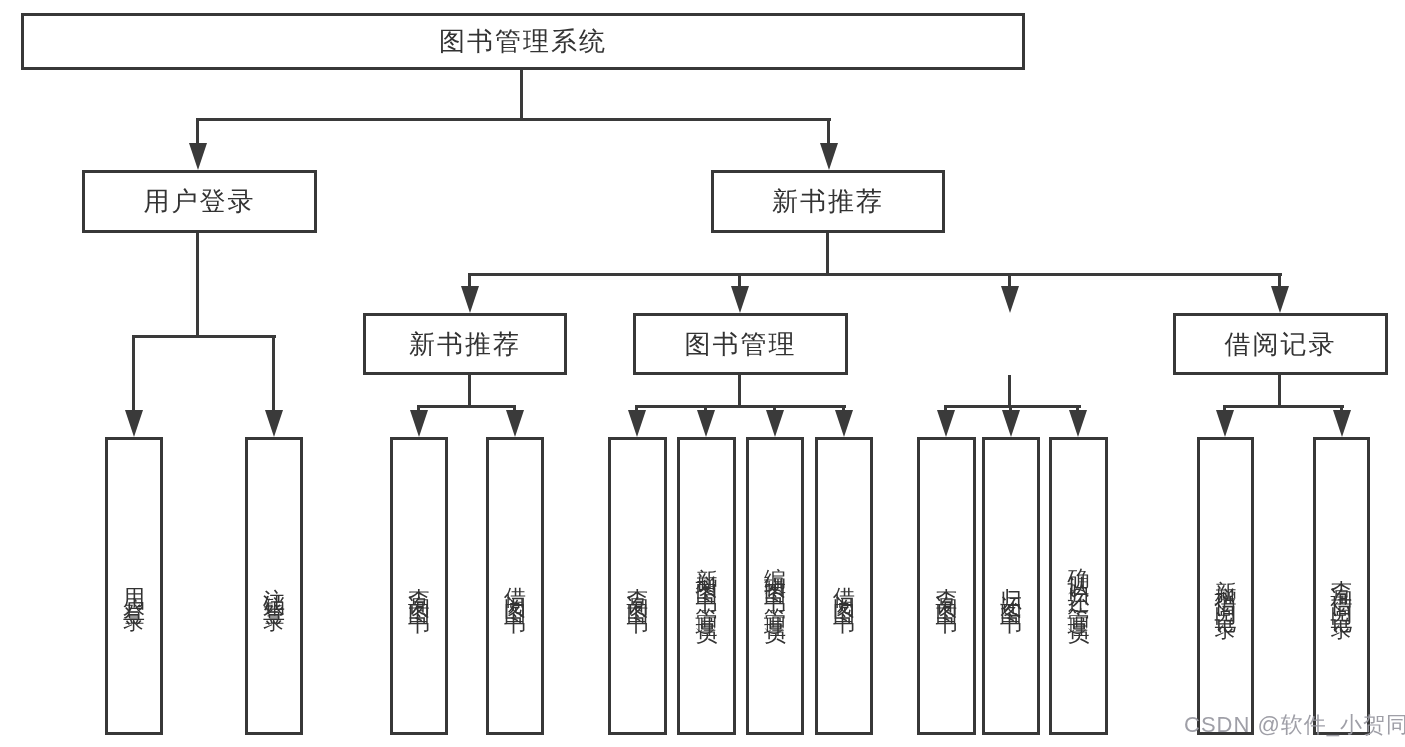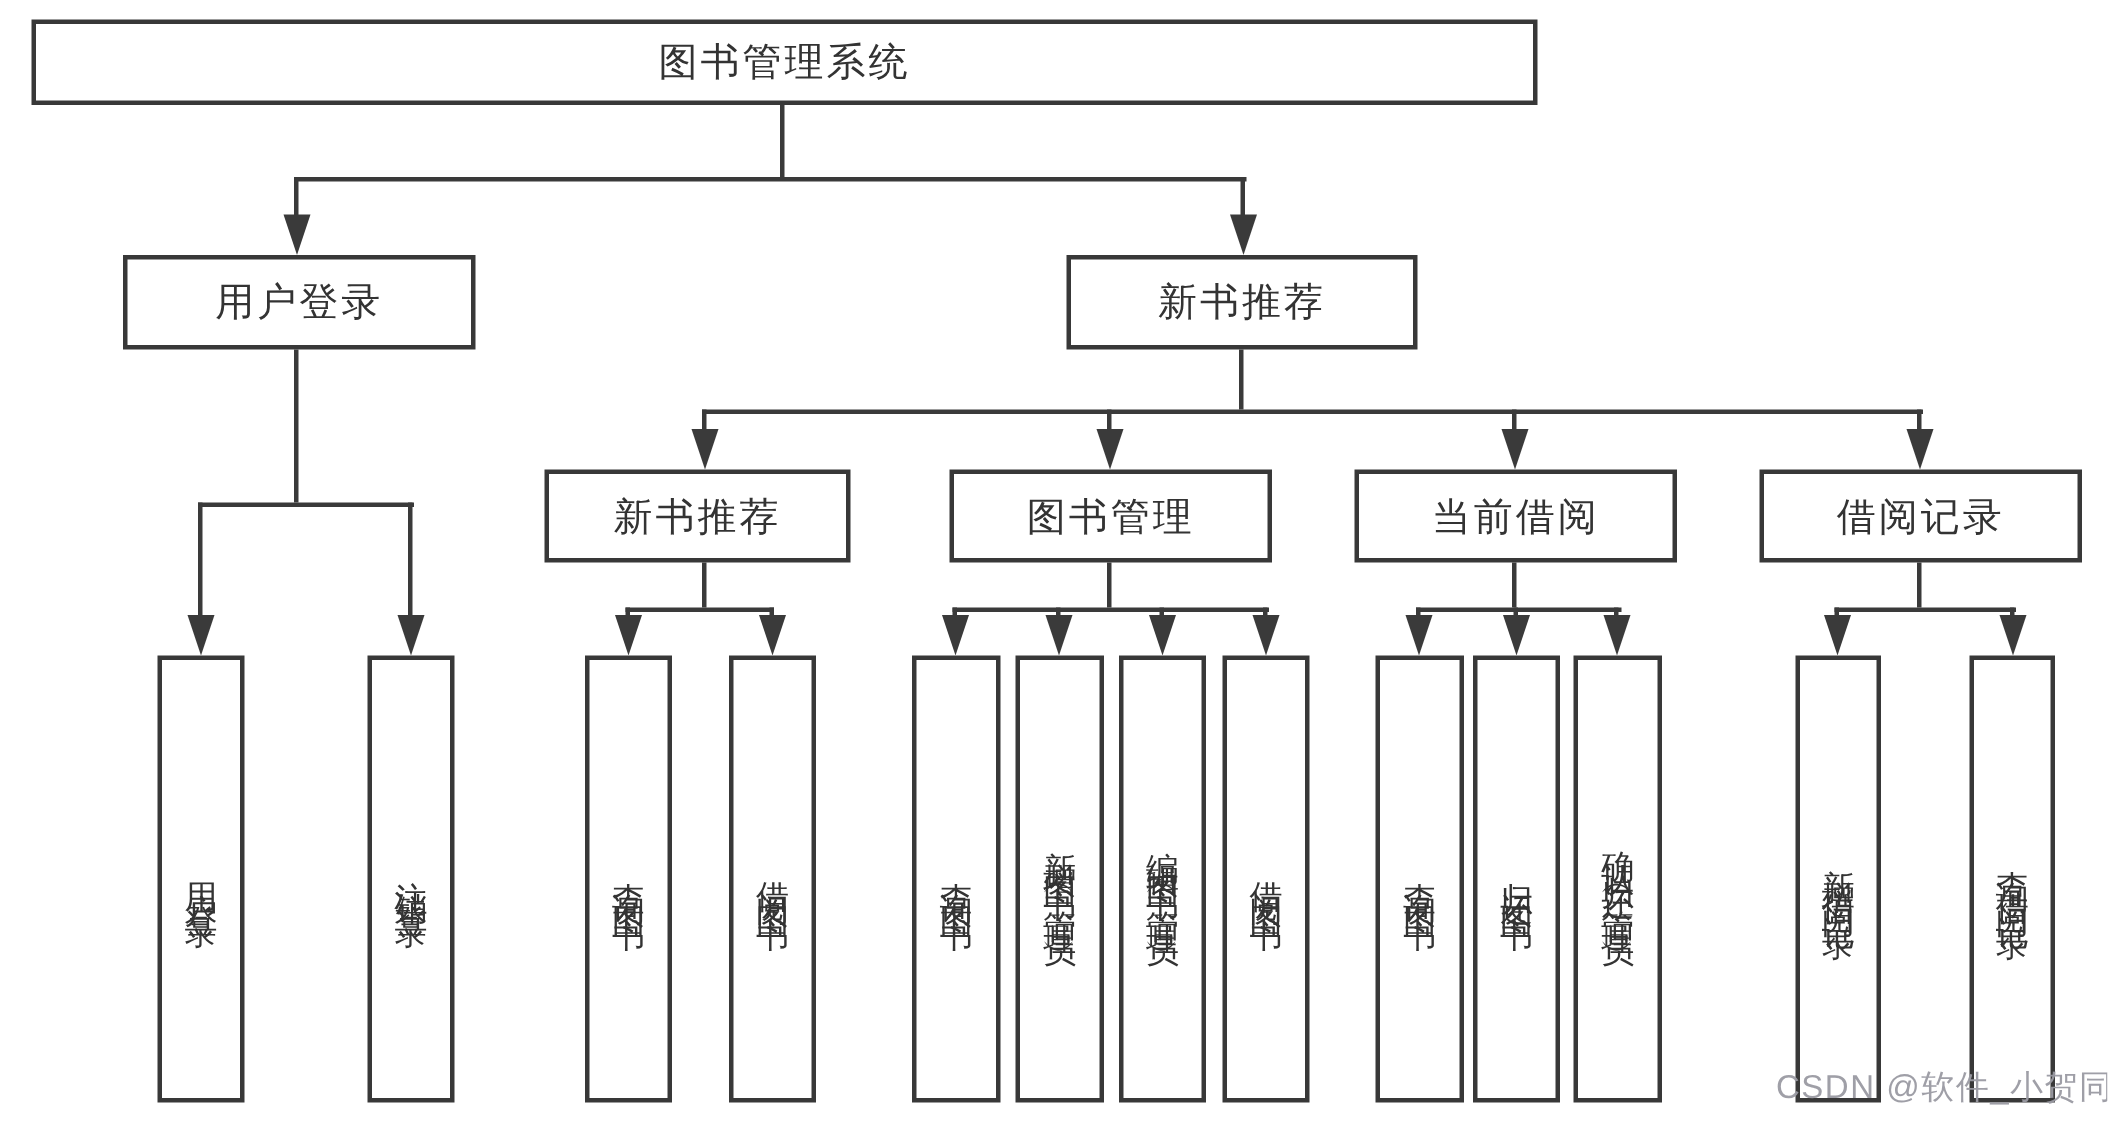--- a/index.html
+++ b/index.html
@@ -62,21 +62,20 @@
   <div class="arr" style="left:461px;top:286px"></div>
   <div class="vl" style="left:738px;top:273px;height:15px"></div>
   <div class="arr" style="left:731px;top:286px"></div>
   <div class="vl" style="left:1008px;top:273px;height:15px"></div>
   <div class="arr" style="left:1001px;top:286px"></div>
   <div class="vl" style="left:1278px;top:273px;height:15px"></div>
   <div class="arr" style="left:1271px;top:286px"></div>
 
   <div class="box" style="left:363px;top:313px;width:204px;height:62px">新书推荐</div>
   <div class="box" style="left:633px;top:313px;width:215px;height:62px">图书管理</div>
-  <div class="box" style="left:903px;top:313px;width:215px;height:62px">当前借阅</div>
   <div class="box" style="left:1173px;top:313px;width:215px;height:62px">借阅记录</div>
 
   <div class="vl" style="left:468px;top:375px;height:30px"></div>
   <div class="hl" style="left:417px;top:405px;width:99px"></div>
   <div class="vl" style="left:417px;top:405px;height:9px"></div>
   <div class="arr" style="left:410px;top:410px"></div>
   <div class="vl" style="left:513px;top:405px;height:9px"></div>
   <div class="arr" style="left:506px;top:410px"></div>
 
   <div class="vl" style="left:738px;top:375px;height:30px"></div>

